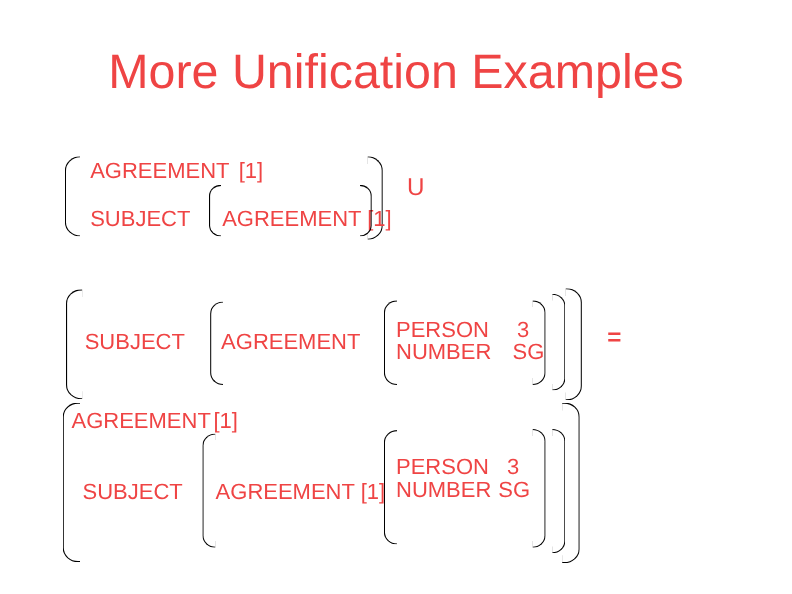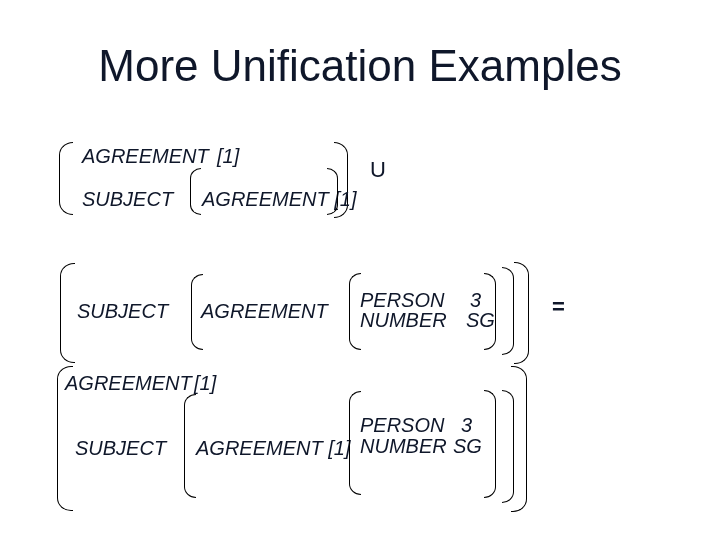--- a/index.html
+++ b/index.html
@@ -1,25 +1,25 @@
 <!DOCTYPE html>
 <html><head>
 <meta charset="utf-8">
 <style>
   html,body{margin:0;padding:0;background:#ffffff;}
   .slide{
     position:relative;width:720px;height:540px;background:#ffffff;overflow:hidden;
-    font-family:"Liberation Sans", sans-serif;color:#0f172a;
+    font-family:"Liberation Sans", sans-serif;color:#ef4444;
   }
   .title{
     position:absolute;top:44px;left:0;width:720px;text-align:center;
     font-size:44px;line-height:1.0;white-space:nowrap;
   }
   .t{
-    position:absolute;font-size:20px;line-height:1.1;white-space:nowrap;font-style:italic;
+    position:absolute;font-size:20px;line-height:1.1;white-space:nowrap;
   }
   .op{
     position:absolute;font-size:22px;line-height:1.0;white-space:nowrap;
   }
   .bkt{position:absolute;box-sizing:border-box;}
   .bkt-l{
     border-left:1.5px solid #000;border-top:1.5px solid #000;border-bottom:1.5px solid #000;
     border-top-left-radius:14px 13px;border-bottom-left-radius:14px 13px;
   }
   .bkt-r{

